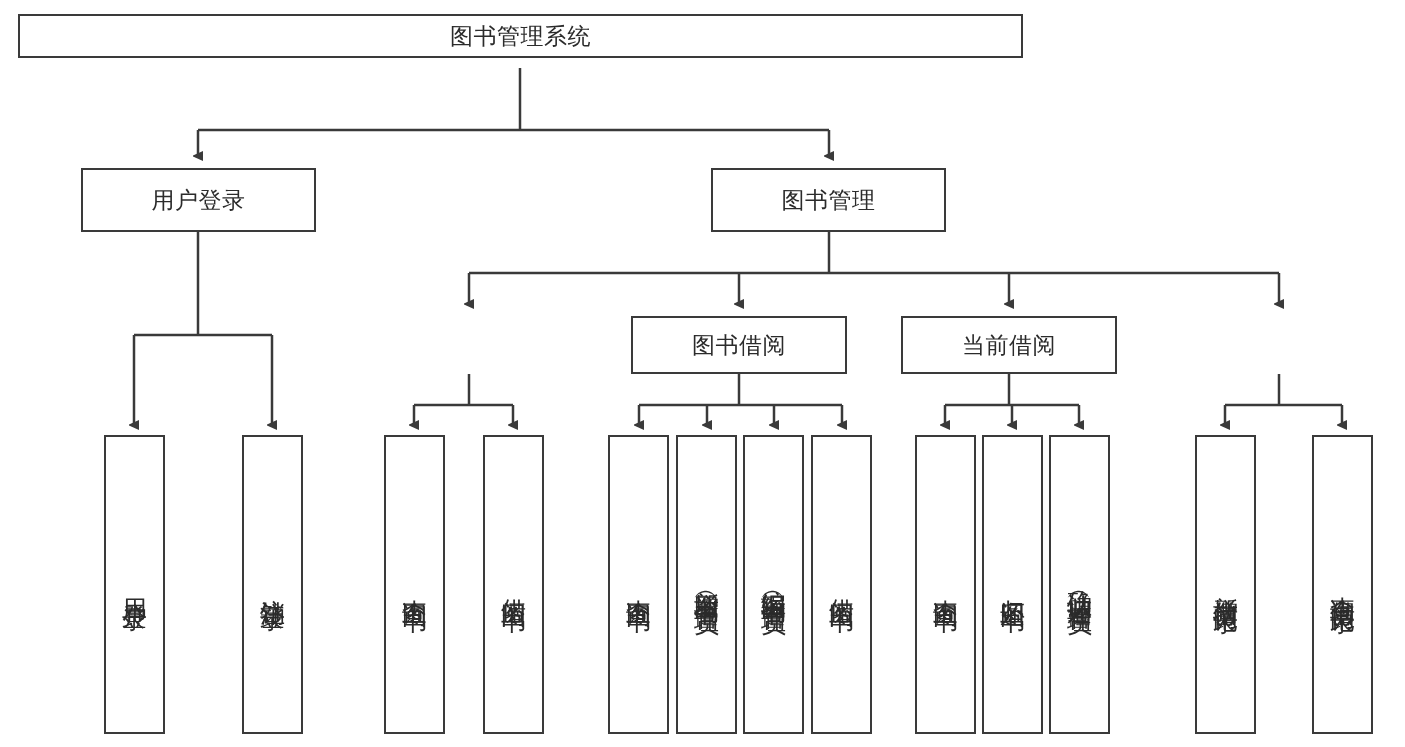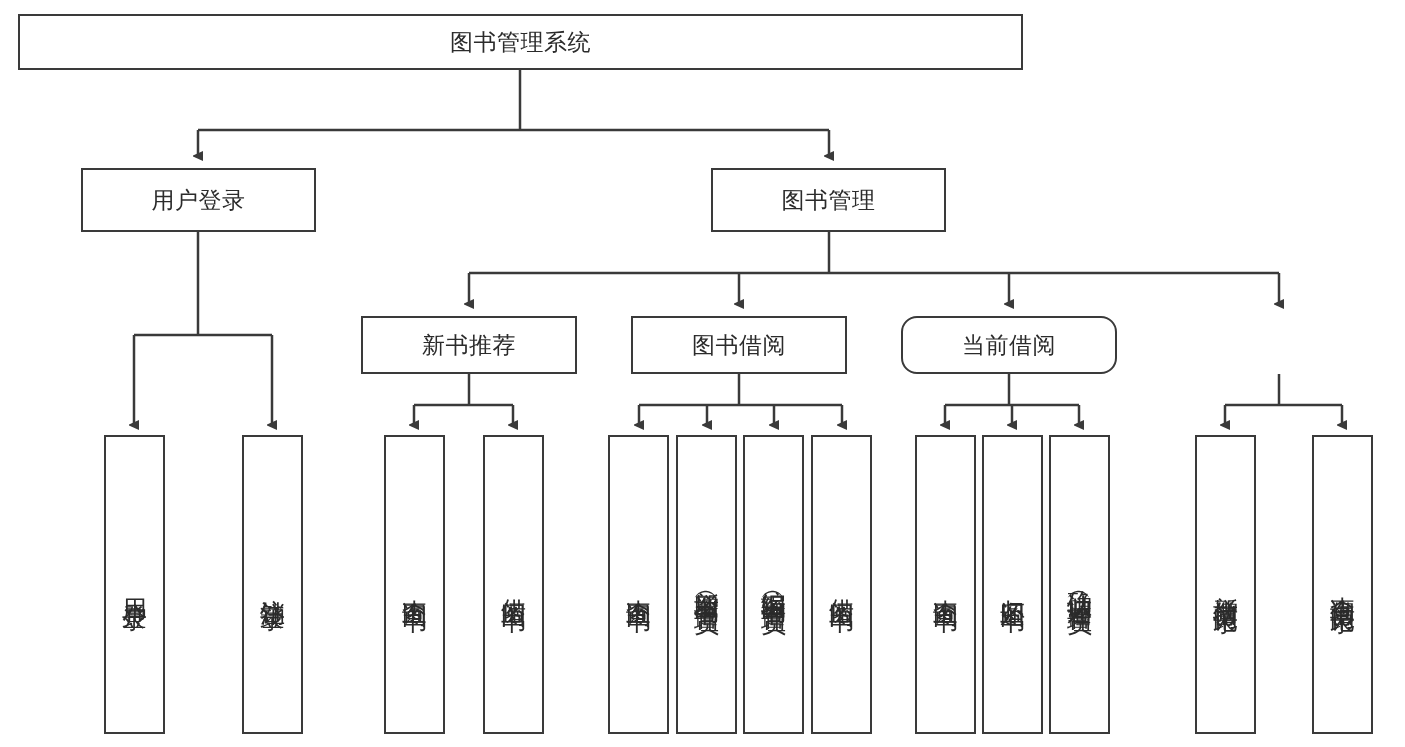--- a/index.html
+++ b/index.html
@@ -116,38 +116,35 @@
       <path d="M1012,405 L1012,425" marker-end="url(#arrow)"></path>
       <path d="M1079,405 L1079,425" marker-end="url(#arrow)"></path>
 
       <path d="M1279,374 L1279,405"></path>
       <path d="M1225,405 L1342,405"></path>
       <path d="M1225,405 L1225,425" marker-end="url(#arrow)"></path>
       <path d="M1342,405 L1342,425" marker-end="url(#arrow)"></path>
     </g>
   </svg>
 
-  <div class="node horiz" style="left:18px; top:14px; width:1005px; height:56px;">
+  <div class="node horiz" style="left:18px; top:14px; width:1005px; height:44px;">
     <span class="label">图书管理系统</span>
   </div>
 
   <div class="node horiz" style="left:81px; top:168px; width:235px; height:64px;">
     <span class="label">用户登录</span>
   </div>
   <div class="node horiz" style="left:711px; top:168px; width:235px; height:64px;justify-content:center;">
     <span class="label">图书管理</span>
   </div>
 
-  <div class="node horiz" style="left:361px; top:316px; width:216px; height:58px;">
-    <span class="label">新书推荐</span>
-  </div>
   <div class="node horiz" style="left:631px; top:316px; width:216px; height:58px;">
     <span class="label">图书借阅</span>
   </div>
-  <div class="node horiz" style="left:901px; top:316px; width:216px; height:58px;border-radius:16px;">
+  <div class="node horiz" style="left:901px; top:316px; width:216px; height:58px;">
     <span class="label">当前借阅</span>
   </div>
 
   <div class="node vert" style="left:104px; top:435px; width:61px; height:299px;">
     <span class="label">用户登录</span>
   </div>
   <div class="node vert" style="left:242px; top:435px; width:61px; height:299px;">
     <span class="label">注销登录</span>
   </div>
 

